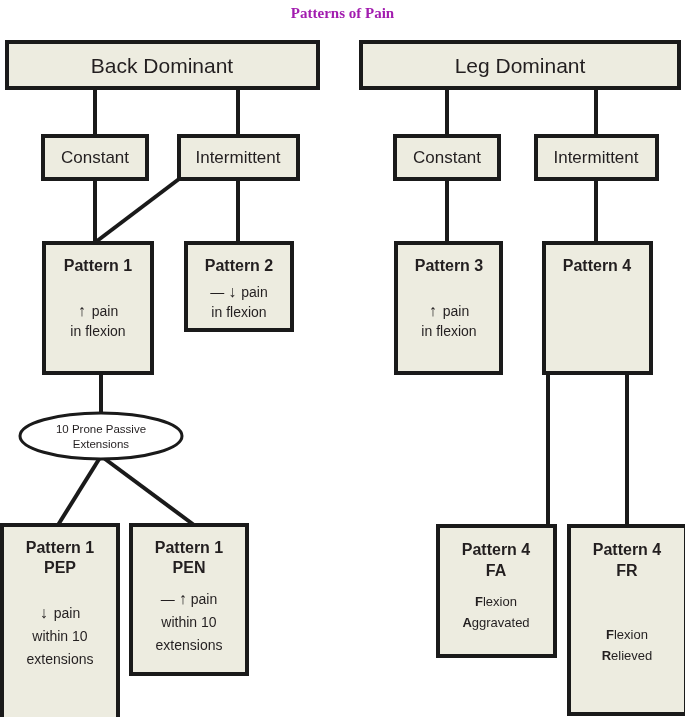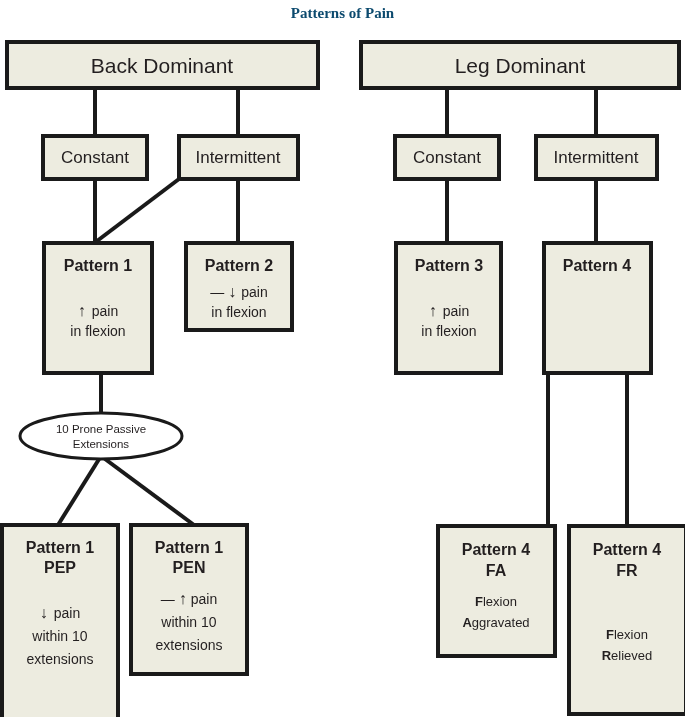--- a/index.html
+++ b/index.html
@@ -18,21 +18,21 @@
   #diagram-title {
     position: absolute;
     top: 0;
     left: 0;
     width: 685px;
     text-align: center;
     font-family: "Liberation Serif", serif;
     font-weight: bold;
     font-size: 15px;
     line-height: 26px;
-    color: #0c4a6e;
+    color: #a21caf;
   }
   #flow-svg {
     position: absolute;
     top: 0;
     left: 0;
   }
   .node-box {
     fill: #edece0;
     stroke: #1a1a1a;
     stroke-width: 4;

